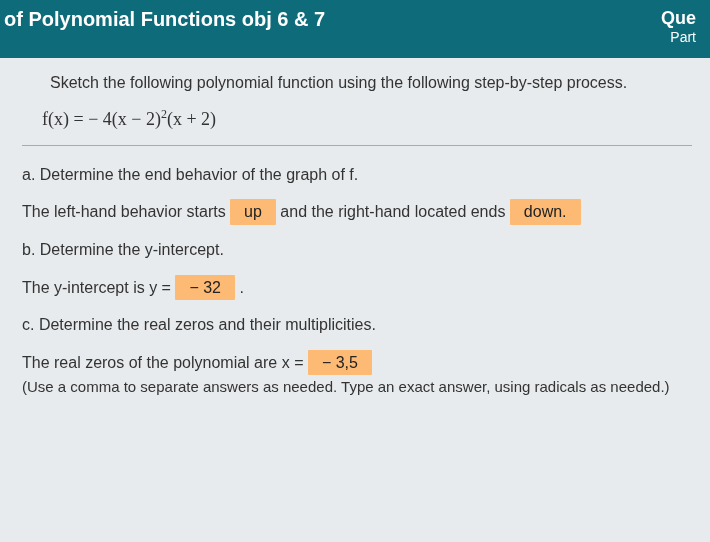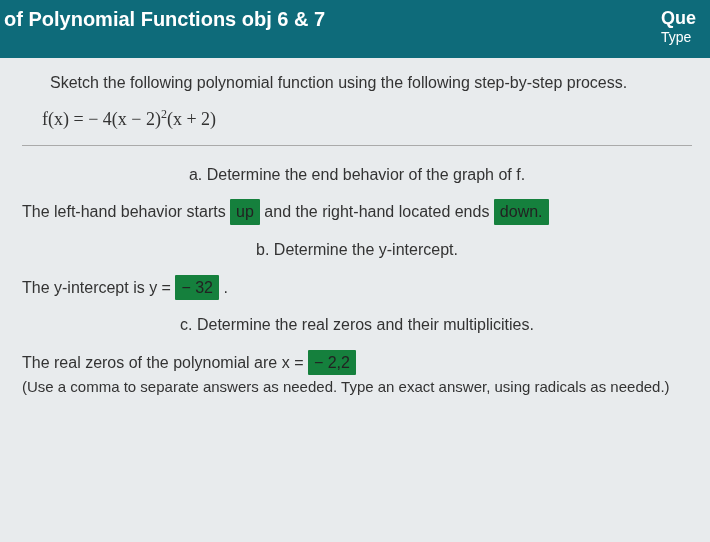--- a/index.html
+++ b/index.html
@@ -21,20 +21,21 @@
     height: 58px;
     gap: 43px;
   }
   .header-left {
     font-weight: bold;
     font-size: 20px;
     padding-left: 4px;
     white-space: nowrap;
   }
   .header-right {
+    text-align: right;
     padding-right: 2px;
   }
   .header-right .q { font-weight: bold; font-size: 18px; }
   .header-right .p { font-size: 14px; }
   .content {
     padding: 14px 18px 10px 22px;
     font-size: 16px;
     color: #333;
     line-height: 1.35;
   }
@@ -43,25 +44,25 @@
     font-family: "Times New Roman", serif;
     font-size: 18px;
     margin: 6px 0 14px 20px;
   }
   .equation .exp { font-size: 12px; vertical-align: super; }
   hr.divider {
     border: none;
     border-top: 1px solid #aaa;
     margin: 10px 0 18px 0;
   }
-  .part { margin-bottom: 14px; text-align: center; }
+  .part { margin-bottom: 14px; }
   .line { margin-bottom: 14px; }
   .filled {
-    background: #15803d;
-    padding: 2px 6px;
+    background: #fdba74;
+    padding: 2px 14px;
     border-radius: 1px;
     display: inline-block;
     color: #222;
   }
   .inputbox {
     border: 1px solid #888;
     background: #fff;
     padding: 1px 5px;
     display: inline-block;
     min-width: 14px;
@@ -70,21 +71,21 @@
   }
   .note { font-size: 15px; }
 </style>
 </head>
 <body>
 
 <div class="header">
   <div class="header-left">of Polynomial Functions obj 6 &amp; 7</div>
   <div class="header-right">
     <div class="q">Que</div>
-    <div class="p">Type</div>
+    <div class="p">Part</div>
   </div>
 </div>
 
 <div class="content">
 
   <div class="prompt">Sketch the following polynomial function using the following step-by-step process.</div>
 
   <div class="equation">
     <span>f(x) = </span><span>− 4(x − 2)</span><span class="exp">2</span><span>(x + 2)</span>
   </div>
@@ -103,20 +104,20 @@
   <div class="part">b. Determine the y-intercept.</div>
   <div class="line">
     <span>The y-intercept is y = </span>
     <span class="filled">− 32</span>
     <span>.</span>
   </div>
 
   <div class="part">c. Determine the real zeros and their multiplicities.</div>
   <div class="line" style="margin-bottom:2px">
     <span>The real zeros of the polynomial are x = </span>
-    <span class="filled">− 2,2</span>
+    <span class="filled">− 3,5</span>
     <span></span>
   </div>
   <div class="line note">(Use a comma to separate answers as needed. Type an exact answer, using radicals as needed.)</div>
 
 
 
 </div>
 
 </body></html>

